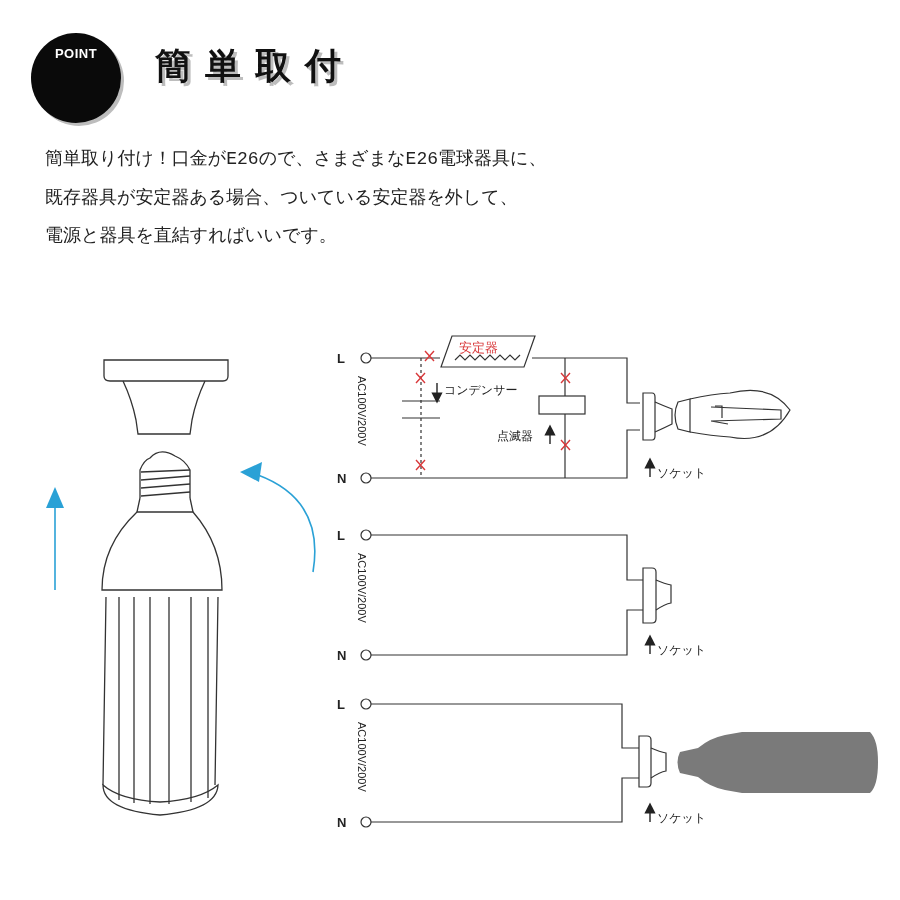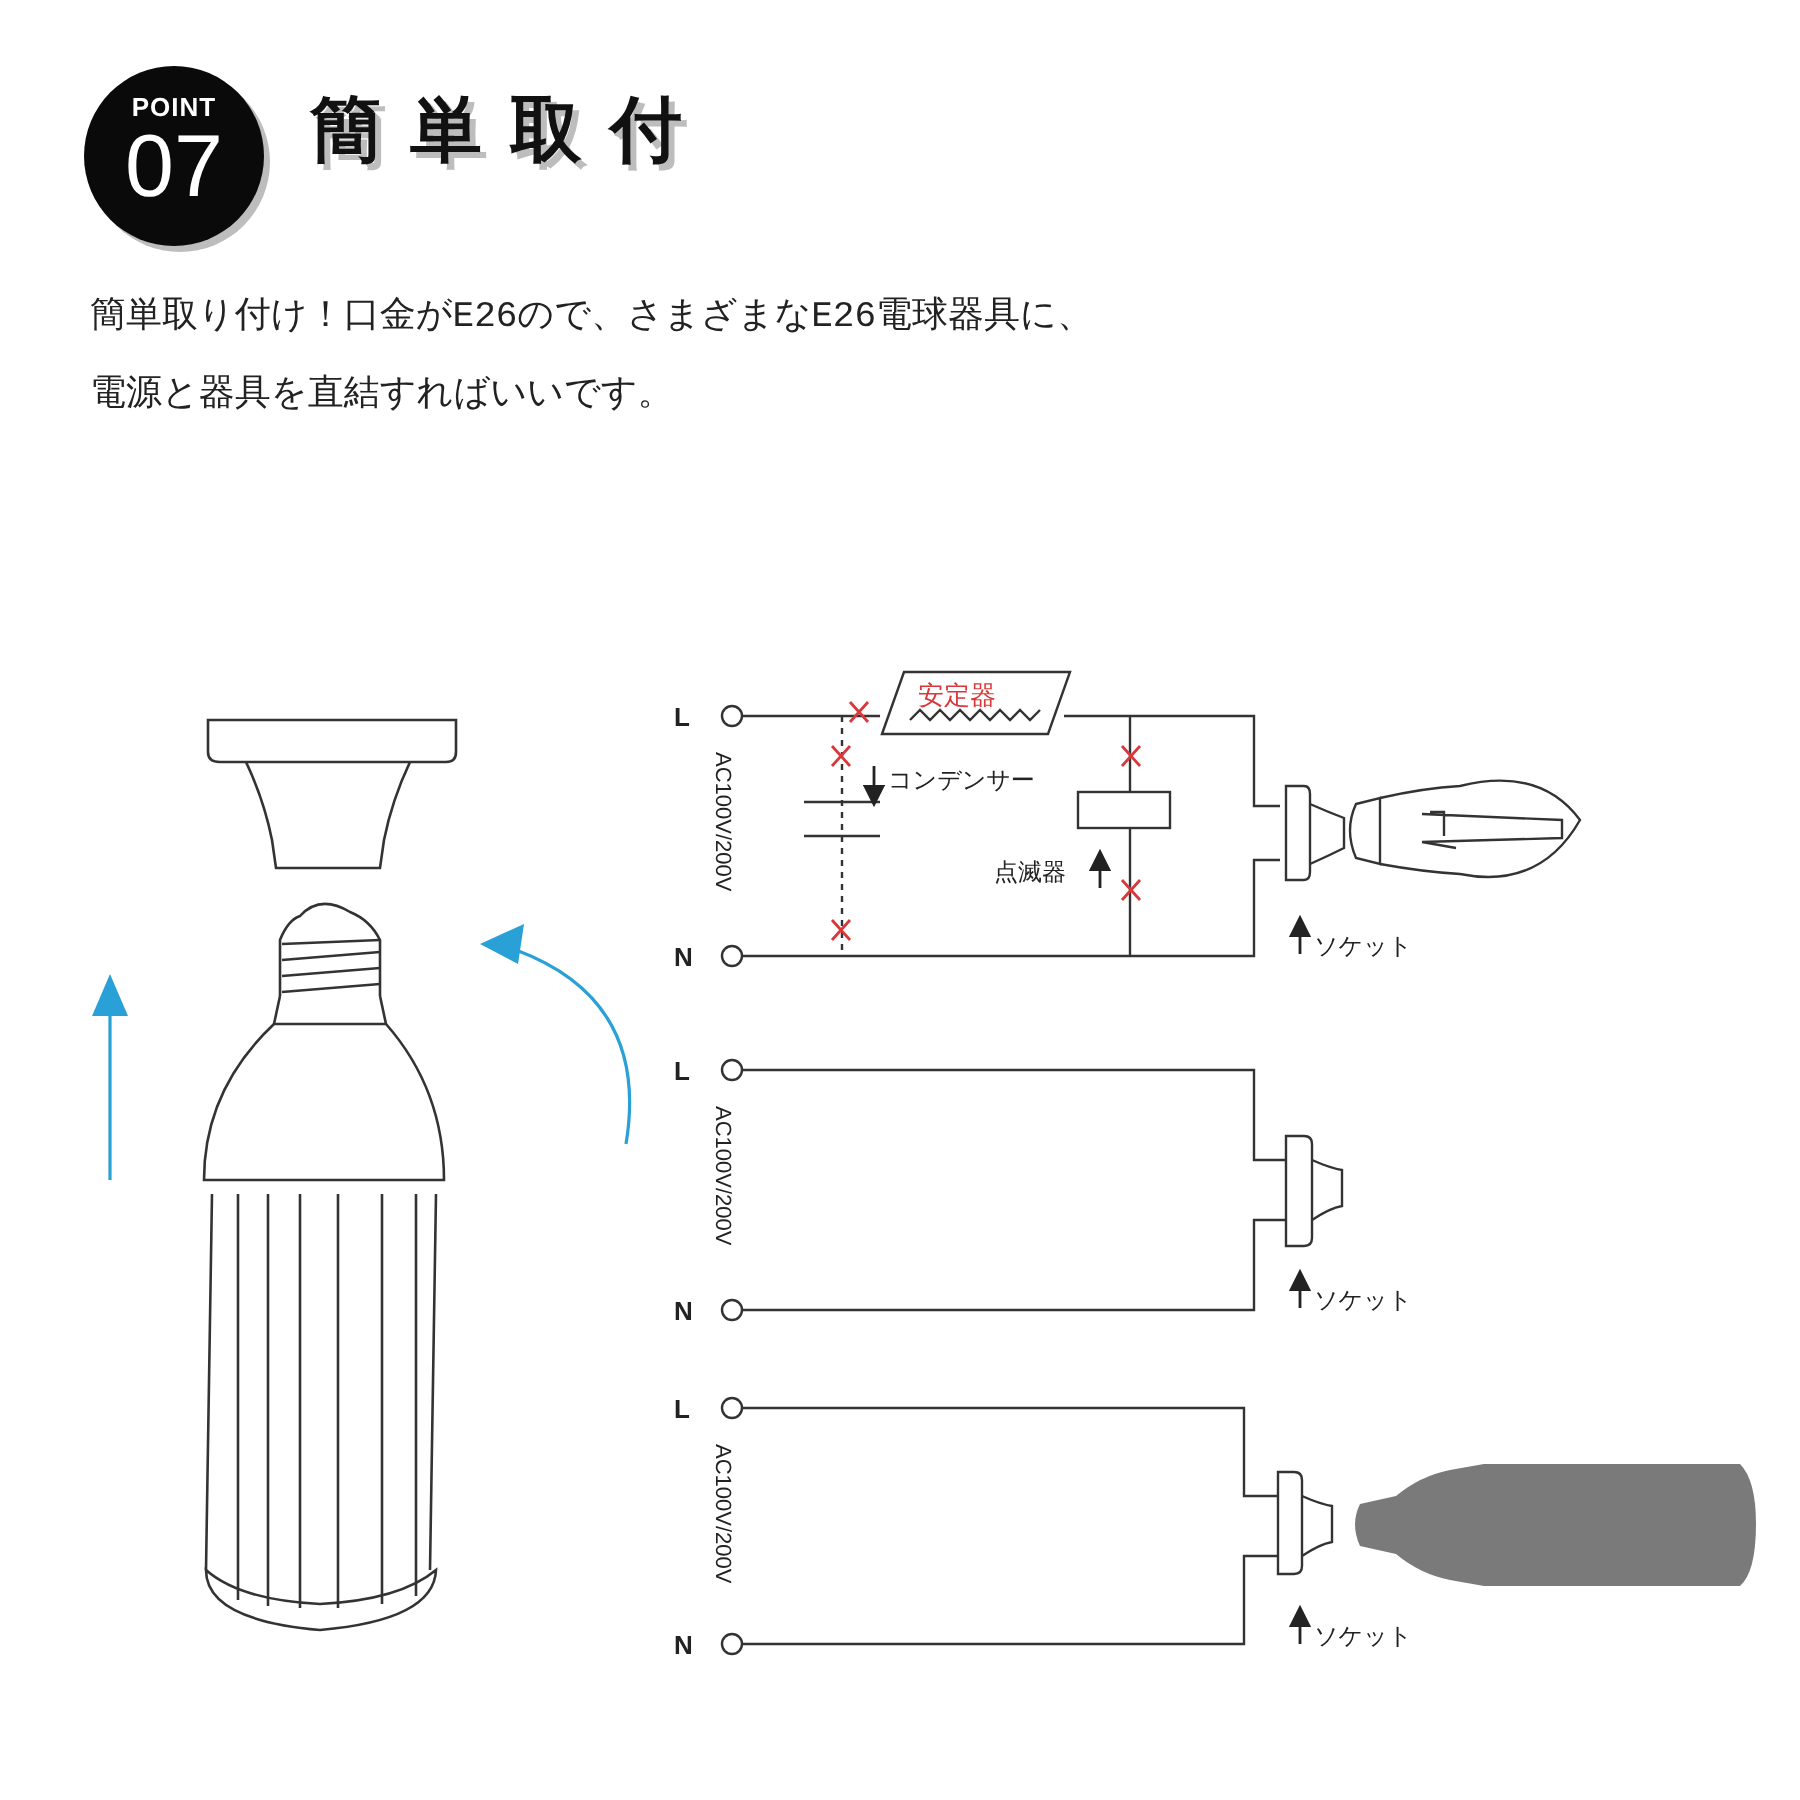--- a/index.html
+++ b/index.html
@@ -1,36 +1,36 @@
 <!DOCTYPE html>
 <html><head>
 <meta charset="utf-8">
 <style>
   html, body { margin:0; padding:0; background:#ffffff; }
   body { width:900px; height:900px; position:relative; overflow:hidden; font-family:"DejaVu Sans", sans-serif; color:#222; }
-  .badge { position:absolute; left:42px; top:33px; width:90px; height:90px; border-radius:50%; background:#0a0a0a; box-shadow:3px 3px 0 #bdbdbd; }
+  .badge { position:absolute; left:31px; top:33px; width:90px; height:90px; border-radius:50%; background:#0a0a0a; box-shadow:3px 3px 0 #bdbdbd; }
   .badge .lbl { position:absolute; left:0; right:0; top:13px; text-align:center; color:#fff; font-family:"Liberation Sans", sans-serif; font-weight:bold; font-size:13px; letter-spacing:0.5px; }
   .badge .num { position:absolute; left:0; right:0; top:26px; text-align:center; color:#fff; font-family:"Liberation Sans", sans-serif; font-size:44px; line-height:50px; }
   .title { position:absolute; left:155px; top:36px; font-family:"DejaVu Sans", sans-serif; font-weight:bold; font-size:36px; letter-spacing:14px; color:#111; text-shadow:3px 3px 0 #bdbdbd; line-height:60px; }
   .desc { position:absolute; left:45px; top:140px; font-size:18px; line-height:38.5px; color:#222; font-family:Liberation Mono, monospace; }
   .desc div { white-space:nowrap; }
   svg { position:absolute; left:0; top:0; }
   .t { font-family:"Liberation Sans", sans-serif; fill:#222; }
 </style>
 </head>
 <body>
 
 <div class="badge">
   <div class="lbl">POINT</div>
-  <div class="num">07</div>
 </div>
 <div class="title">簡単取付</div>
 
 <div class="desc">
   <div>簡単取り付け！口金がE26ので、さまざまなE26電球器具に、</div>
+  <div>既存器具が安定器ある場合、ついている安定器を外して、</div>
   <div>電源と器具を直結すればいいです。</div>
 </div>
 
 <svg width="900" height="900" viewBox="0 0 900 900">
   <defs>
     <marker id="ah" markerWidth="8" markerHeight="8" refX="4" refY="4" orient="auto">
       <path d="M0,0 L8,4 L0,8 z" fill="#222"></path>
     </marker>
   </defs>
 

